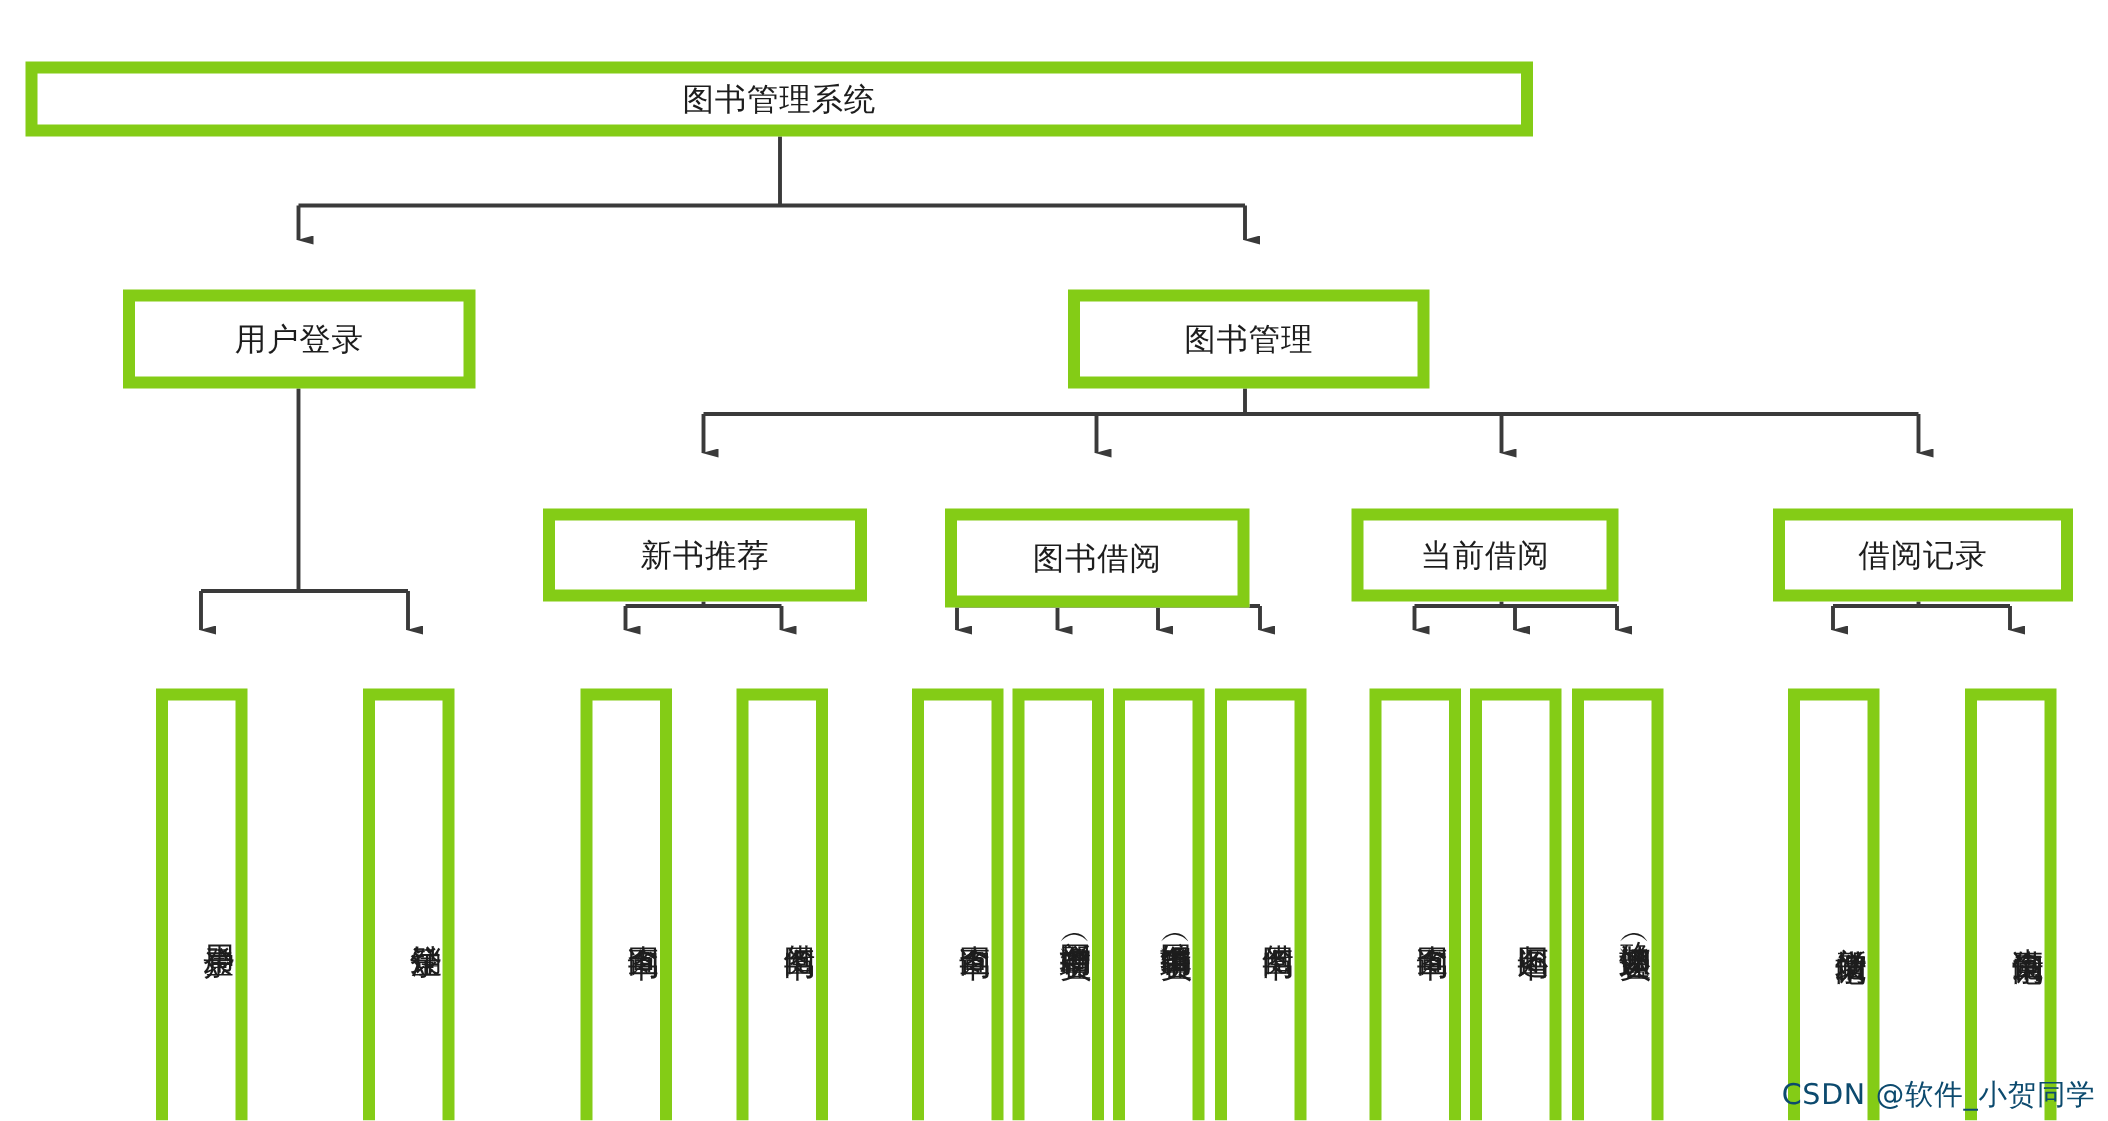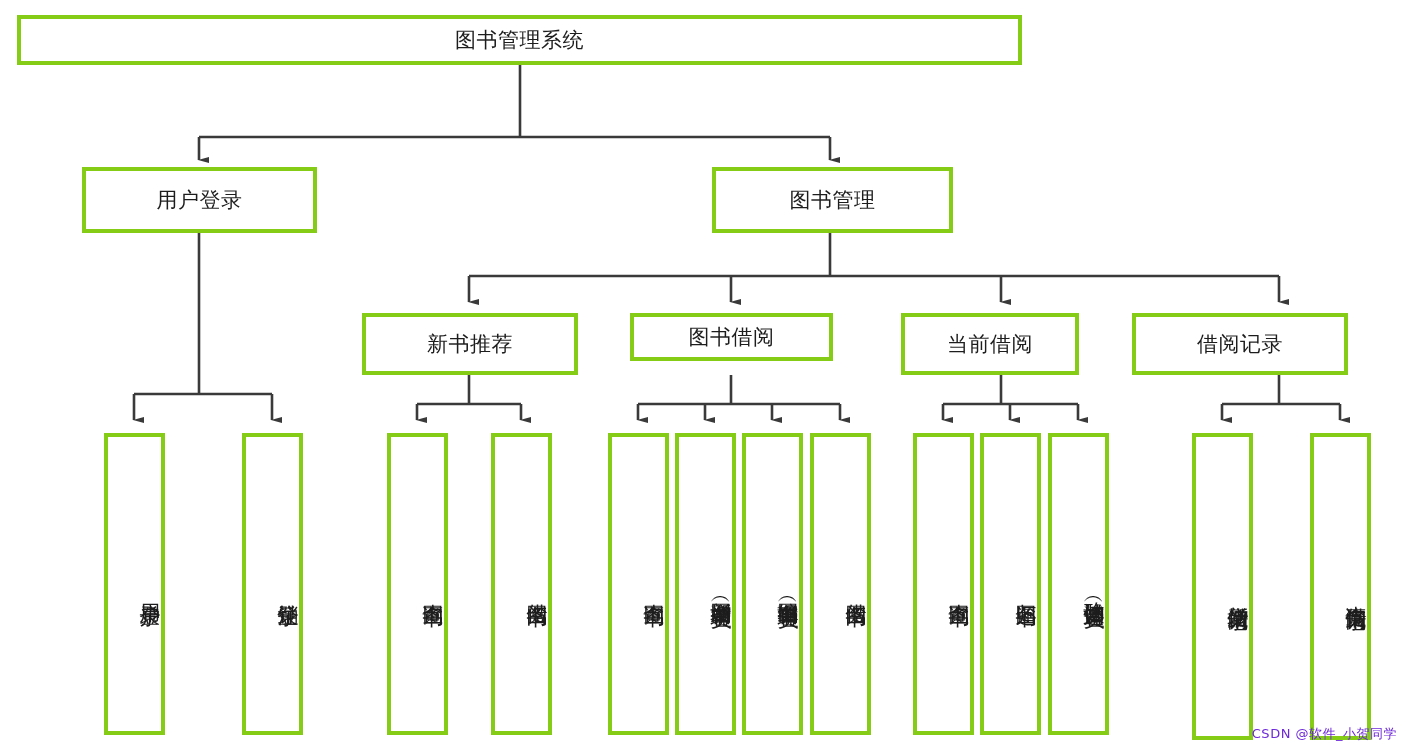--- a/index.html
+++ b/index.html
@@ -21,26 +21,27 @@
     position: absolute;
     left: 0;
     top: 0;
     width: 1405px;
     height: 747px;
     pointer-events: none;
   }
   .node {
     position: absolute;
     box-sizing: border-box;
-    border: 4px solid #84cc16;
+    border: 8px solid #84cc16;
     background: #ffffff;
     display: flex;
     align-items: center;
     justify-content: center;
     color: #1d1d1d;
+    margin-top: 26px;
   }
   .node.horiz {
     font-size: 21px;
     letter-spacing: 0.5px;
   }
   .node.vert {
     writing-mode: vertical-rl;
     text-orientation: upright;
     font-size: 21px;
     line-height: 1.08;
@@ -50,22 +51,22 @@
     justify-content: center;
   }
   .node .label {
     display: block;
     white-space: pre-wrap;
   }
   #watermark {
     position: absolute;
     right: 8px;
     bottom: 4px;
-    font-size: 13px;
-    color: #6d28d9;
+    font-size: 19px;
+    color: #0c4a6e;
     letter-spacing: 0.5px;
     white-space: nowrap;
   }
 </style>
 </head>
 <body>
 
 <div id="canvas">
 
   <svg id="wires" viewBox="0 0 1405 747" xmlns="http://www.w3.org/2000/svg">
@@ -127,27 +128,27 @@
   <div class="node horiz" style="left:82px; top:167px; width:235px; height:66px;">
     <span class="label">用户登录</span>
   </div>
   <div class="node horiz" style="left:712px; top:167px; width:241px; height:66px;">
     <span class="label">图书管理</span>
   </div>
 
   <div class="node horiz" style="left:362px; top:313px; width:216px; height:62px;">
     <span class="label">新书推荐</span>
   </div>
-  <div class="node horiz" style="left:630px; top:313px; width:203px; height:48px;">
+  <div class="node horiz" style="left:630px; top:313px; width:203px; height:66px;">
     <span class="label">图书借阅</span>
   </div>
   <div class="node horiz" style="left:901px; top:313px; width:178px; height:62px;">
     <span class="label">当前借阅</span>
   </div>
-  <div class="node horiz" style="left:1132px; top:313px; width:216px; height:62px;">
+  <div class="node horiz" style="left:1182px; top:313px; width:200px; height:62px;">
     <span class="label">借阅记录</span>
   </div>
 
   <div class="node vert" style="left:104px; top:433px; width:61px; height:302px;">
     <span class="label">用户登录</span>
   </div>
   <div class="node vert" style="left:242px; top:433px; width:61px; height:302px;">
     <span class="label">注销登录</span>
   </div>
 

